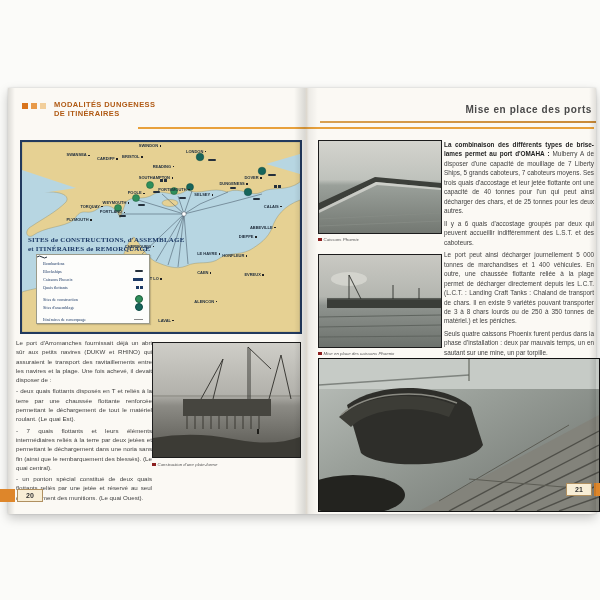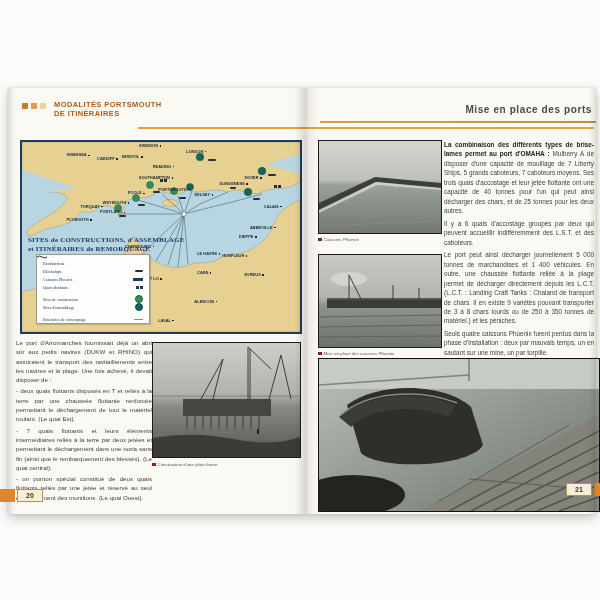--- a/index.html
+++ b/index.html
@@ -95,21 +95,21 @@
 
     <div>
 
       <div class="hdr-left">
         <span class="hdr-squares">
           <i style="background:#d9741c"></i>
           <i style="background:#e89a4a"></i>
           <i style="background:#f2cf9b"></i>
         </span>
         <span class="hdr-title">
-          <span>MODALITÉS PORTSMOUTH</span><br>
+          <span>MODALITÉS DUNGENESS</span><br>
           <span>DE ITINÉRAIRES</span>
         </span>
       </div>
       <div class="hdr-rule-left"></div>
 
       <div class="map">
         <svg viewBox="0 0 278 190" preserveAspectRatio="none">
           <rect x="0" y="0" width="278" height="190" fill="#b7d6e2"></rect>
 
           <path fill="#e6d193" stroke="#8a8a6a" stroke-width="0.4" d="M0,0 H278 V40

